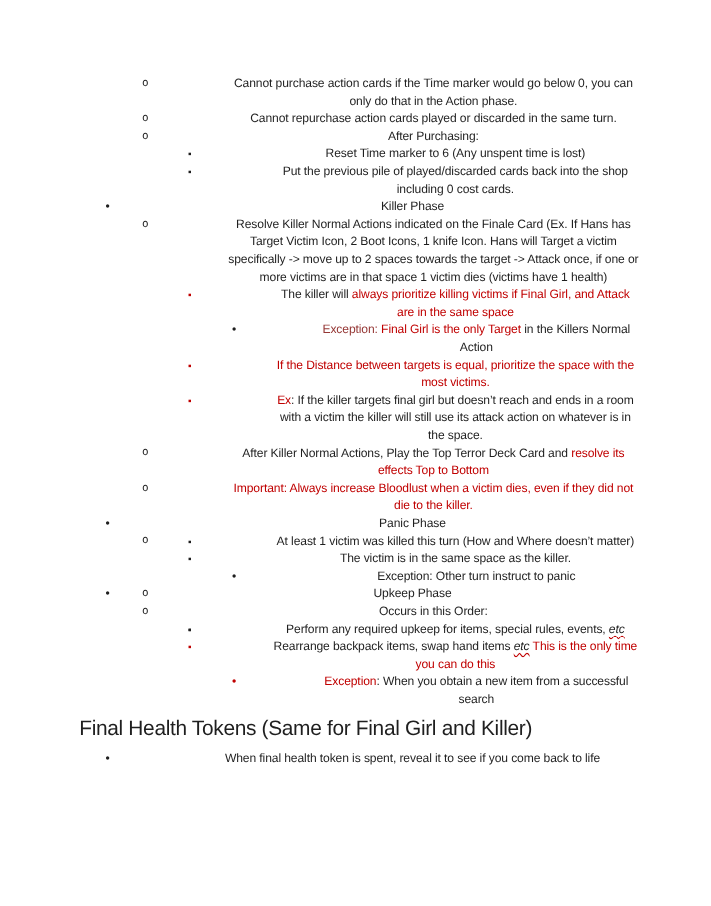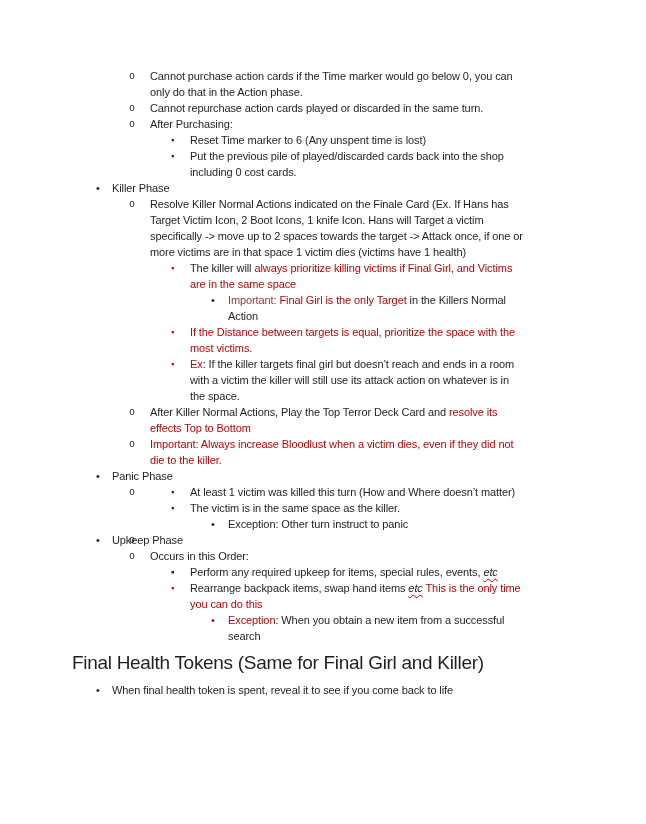--- a/index.html
+++ b/index.html
@@ -23,20 +23,21 @@
   }
   .para {
     position: relative;
     font-size: 11px;
     line-height: 16px;
     letter-spacing: -0.1px;
   }
   .txt {
     display: block;
     white-space: pre;
+    text-align: center;
   }
   .lvl1 { padding-left: 40px; }
   .lvl1 > .bullet { left: 24px; }
   .lvl2 { padding-left: 78px; }
   .lvl2 > .bullet { left: 57px; }
   .lvl3 { padding-left: 118px; }
   .lvl3 > .bullet { left: 99px; }
   .lvl4 { padding-left: 156px; }
   .lvl4 > .bullet { left: 139px; }
   .bullet {
@@ -105,26 +106,26 @@
       </div>
       <div class="para lvl2">
         <span class="bullet circle">o</span>
         <span class="txt"><span class="c-black">Resolve Killer Normal Actions indicated on the Finale Card (Ex. If Hans has
 Target Victim Icon, 2 Boot Icons, 1 knife Icon. Hans will Target a victim
 specifically -&gt; move up to 2 spaces towards the target -&gt; Attack once, if one or
 more victims are in that space 1 victim dies (victims have 1 health)</span></span>
       </div>
       <div class="para lvl3">
         <span class="bullet square b-red">▪</span>
-        <span class="txt"><span class="c-black">The killer will </span><span class="c-red">always prioritize killing victims if Final Girl, and Victims
+        <span class="txt"><span class="c-black">The killer will </span><span class="c-red">always prioritize killing victims if Final Girl, and Attack
 are in the same space</span></span>
       </div>
       <div class="para lvl4">
         <span class="bullet disc">•</span>
-        <span class="txt"><span class="c-darkred">Important: </span><span class="c-red">Final Girl is the only Target</span><span class="c-black"> in the Killers Normal
+        <span class="txt"><span class="c-darkred">Exception: </span><span class="c-red">Final Girl is the only Target</span><span class="c-black"> in the Killers Normal
 Action</span></span>
       </div>
       <div class="para lvl3">
         <span class="bullet square b-red">▪</span>
         <span class="txt"><span class="c-red">If the Distance between targets is equal, prioritize the space with the
 most victims.</span></span>
       </div>
       <div class="para lvl3">
         <span class="bullet square b-red">▪</span>
         <span class="txt"><span class="c-red">Ex</span><span class="c-black">: If the killer targets final girl but doesn’t reach and ends in a room

